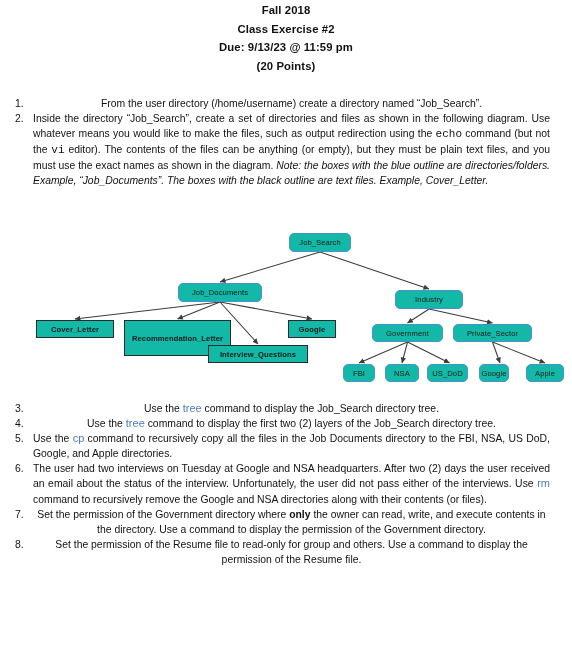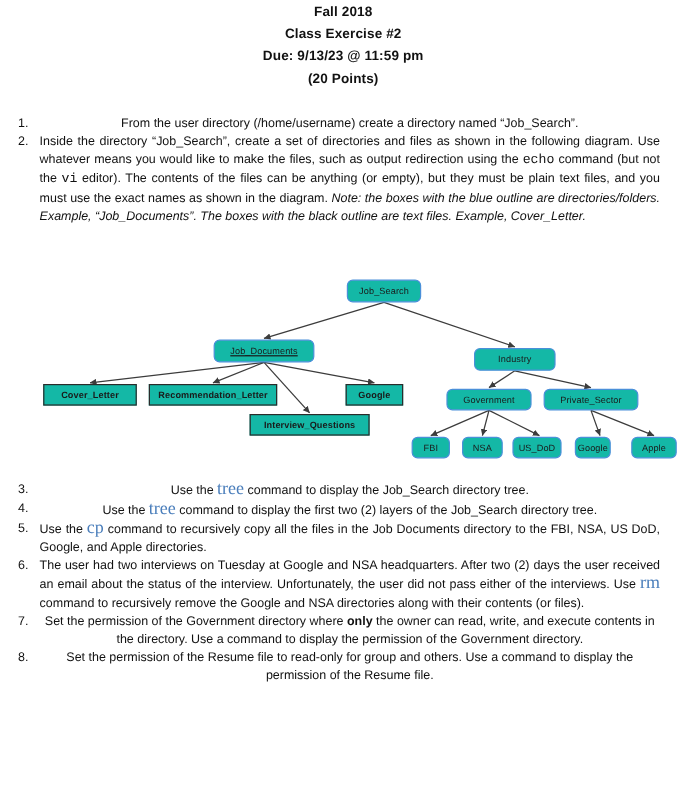--- a/index.html
+++ b/index.html
@@ -36,23 +36,23 @@
   ol.tasks > li .num {
     position:absolute;
     left:15px; top:0;
     width:16px;
     text-align:left;
     font-size:10.4px;
   }
   .just { text-align:justify; padding-right:22px; }
   .nojust { text-align:center; padding-right:22px; }
   .cmd {
-    font-family:Liberation Serif, serif;
+    font-family:Liberation Sans, sans-serif;
     color:#4a7ebb;
-    font-size:15px;
+    font-size:11px;
   }
   .cmd-black {
     font-family:"Liberation Mono", monospace;
     color:#111111;
     font-size:11px;
   }
   .it { font-style:italic; }
   .bd { font-weight:bold; }
 
   #list-top { position:absolute; left:0; top:96px; width:572px; }
@@ -131,30 +131,30 @@
           <line x1="407.5" y1="114" x2="402" y2="135" marker-end="url(#arrow)"></line>
           <line x1="407.5" y1="114" x2="449.5" y2="135" marker-end="url(#arrow)"></line>
           <line x1="492.5" y1="114" x2="500" y2="135" marker-end="url(#arrow)"></line>
           <line x1="492.5" y1="114" x2="545" y2="135" marker-end="url(#arrow)"></line>
         </g>
     </svg>
     <div id="node-layer">
         <div class="node dir" style="left: 289px; top: 5px; width: 62px; height: 19px;">
           <span>Job_Search</span>
         </div>
-        <div class="node dir" style="left: 178px; top: 55px; width: 84px; height: 19px; text-decoration: underline;">
+        <div class="node dir" style="left: 178px; top: 55px; width: 84px; height: 19px;">
           <span>Job_Documents</span>
         </div>
         <div class="node dir" style="left: 395px; top: 62px; width: 68px; height: 19px;">
           <span>Industry</span>
         </div>
         <div class="node file" style="left: 36px; top: 92px; width: 78px; height: 18px;">
           <span>Cover_Letter</span>
         </div>
-        <div class="node file" style="left: 124px; top: 92px; width: 107px; height: 18px;">
+        <div class="node file" style="left: 124px; top: 92px; width: 107px; height: 36px;">
           <span>Recommendation_Letter</span>
         </div>
         <div class="node file" style="left: 288px; top: 92px; width: 48px; height: 18px;">
           <span>Google</span>
         </div>
         <div class="node file" style="left: 208px; top: 117px; width: 100px; height: 18px;">
           <span>Interview_Questions</span>
         </div>
         <div class="node dir" style="left: 372px; top: 96px; width: 71px; height: 18px;">
           <span>Government</span>

